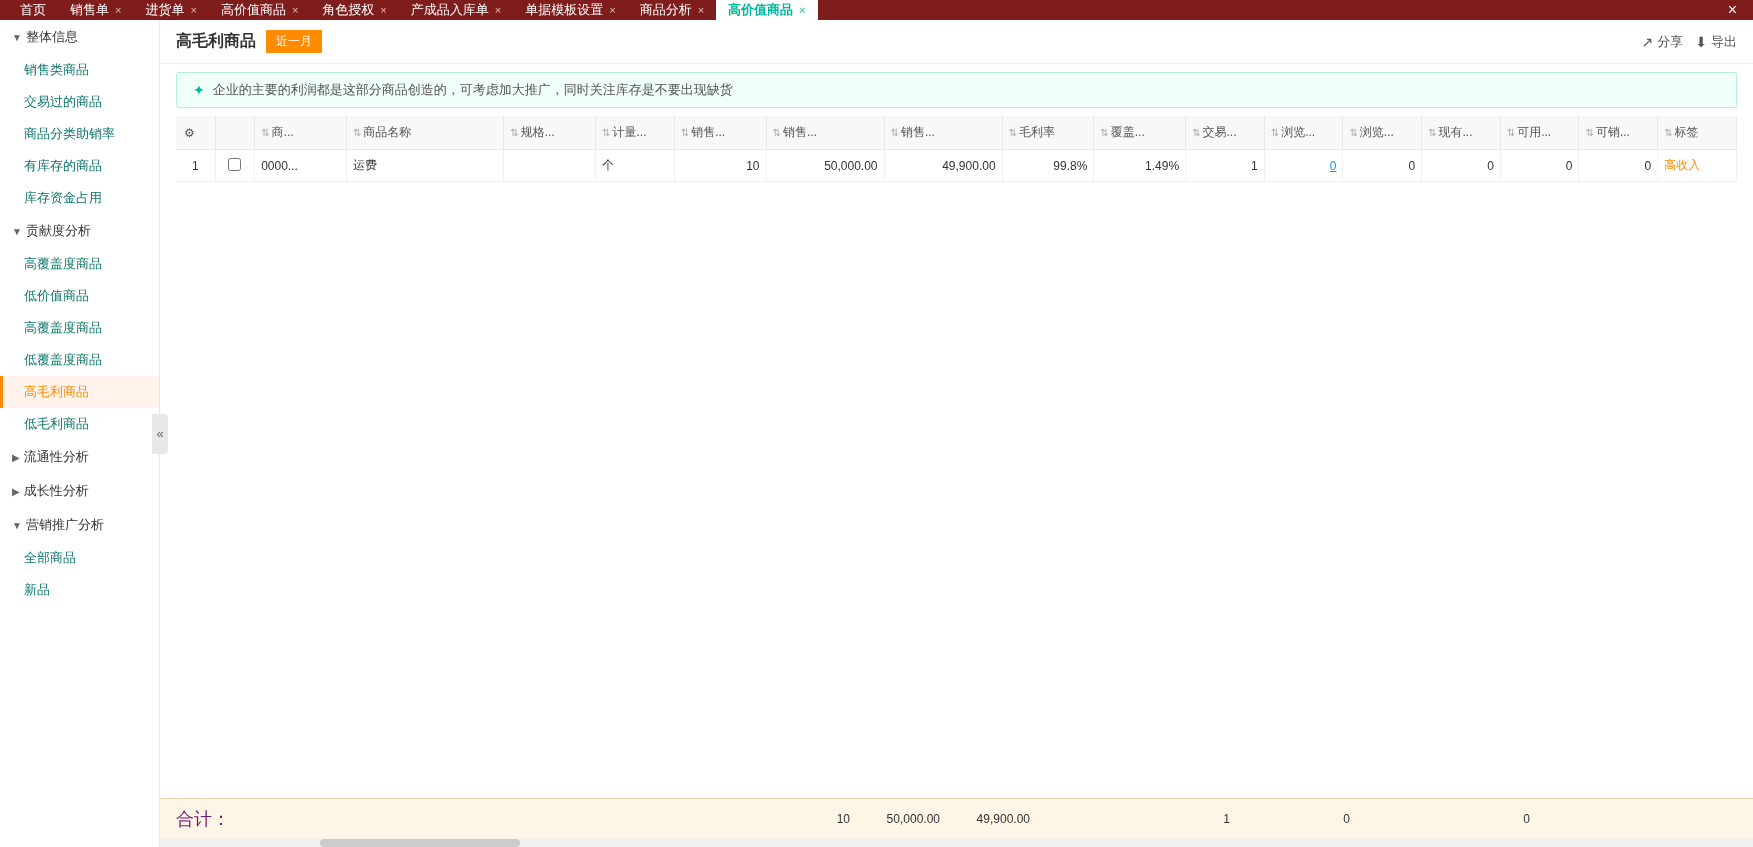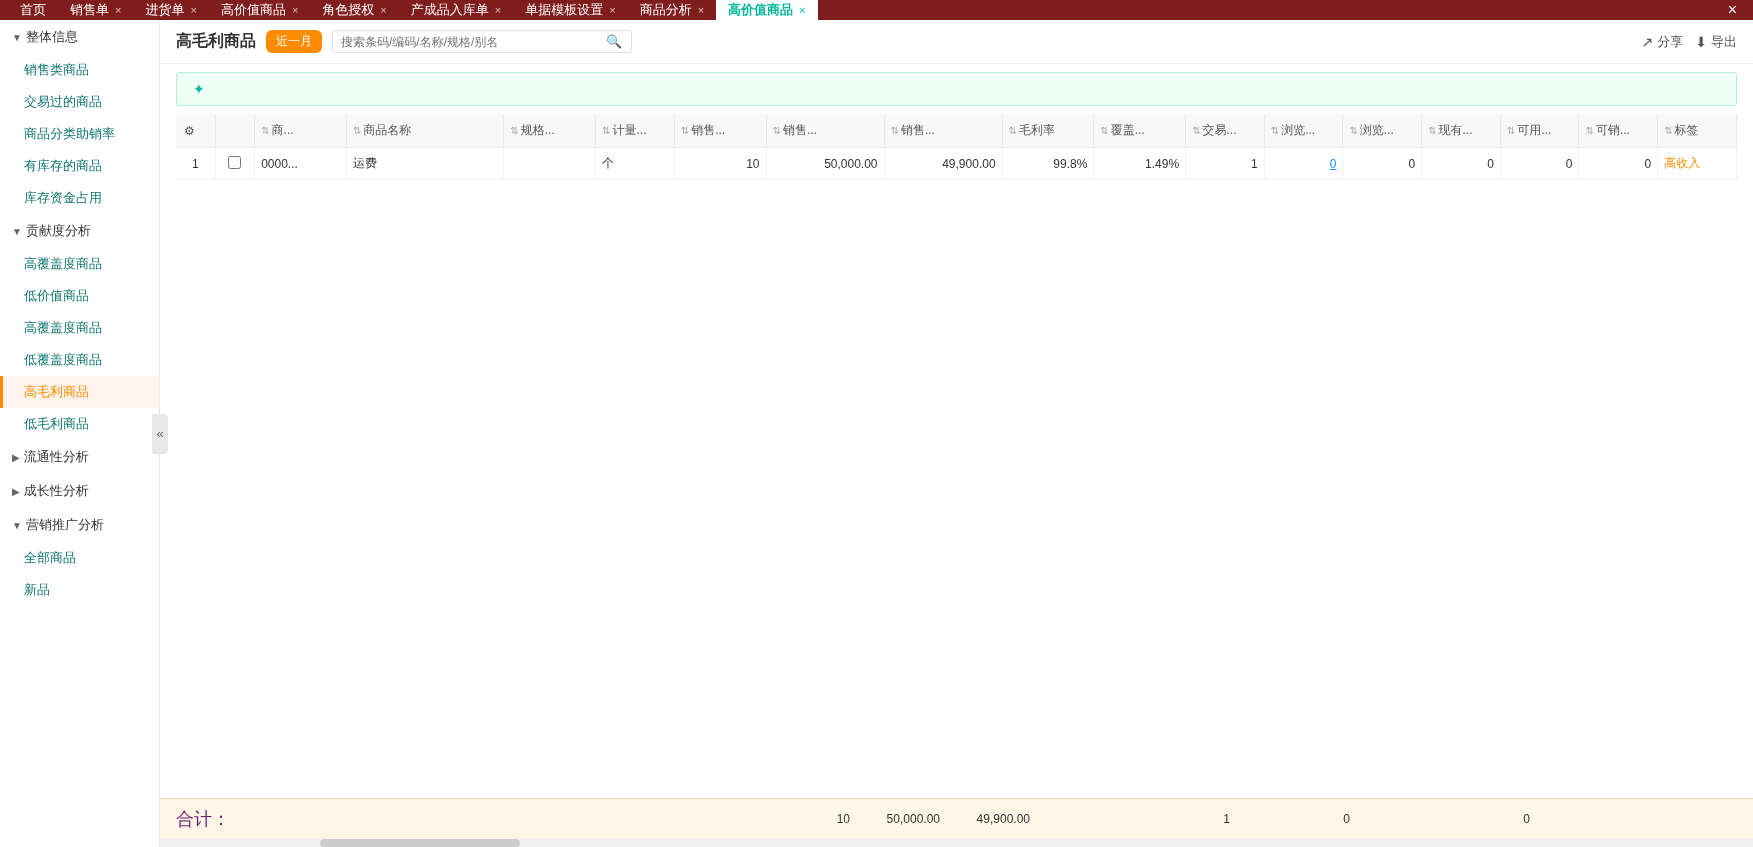--- a/index.html
+++ b/index.html
@@ -124,21 +124,21 @@
     }
     .content-title {
       font-size: 16px;
       font-weight: bold;
       color: #333;
     }
     .filter-btn {
       background: #ff8c00;
       color: #fff;
       border: none;
-      border-radius: 6px;
+      border-radius: 1px;
       padding: 3px 10px;
       cursor: pointer;
       font-size: 12px;
     }
     .search-box {
       display: flex;
       align-items: center;
       border: 1px solid #e0e0e0;
       border-radius: 3px;
       padding: 3px 8px;
@@ -394,38 +394,35 @@
     <div class="collapse-btn">
       <span>«</span>
     </div>
   </div>
 
   <div class="content-area">
 
     <div class="content-header">
       <span class="content-title">高毛利商品</span>
       <button class="filter-btn">近一月</button>
-      <div class="search-box">
-        <input type="text" placeholder="搜索条码/编码/名称/规格/别名" style="">
-        <span style="color:#aaa; cursor:pointer;">🔍</span>
-      </div>
       <div class="header-actions">
         <div class="action-btn">
           <span style="font-size:14px;">↗</span>
           <span>分享</span>
         </div>
         <div class="action-btn">
           <span style="font-size:14px;">⬇</span>
           <span>导出</span>
         </div>
       </div>
     </div>
 
     <div class="info-banner">
       <span class="info-icon">✦</span>
+      <span>企业的主要的利润都是这部分商品创造的，可考虑加大推广，同时关注库存是不要出现缺货</span>
     </div>
 
     <div class="table-wrapper">
       <table>
         <thead>
           <tr>
             <th class="no-sort" style="width:30px;">⚙</th>
             <th class="no-sort" style="width:30px;"></th>
             <th style="width:70px;">商...</th>
             <th style="width:120px;">商品名称</th>

